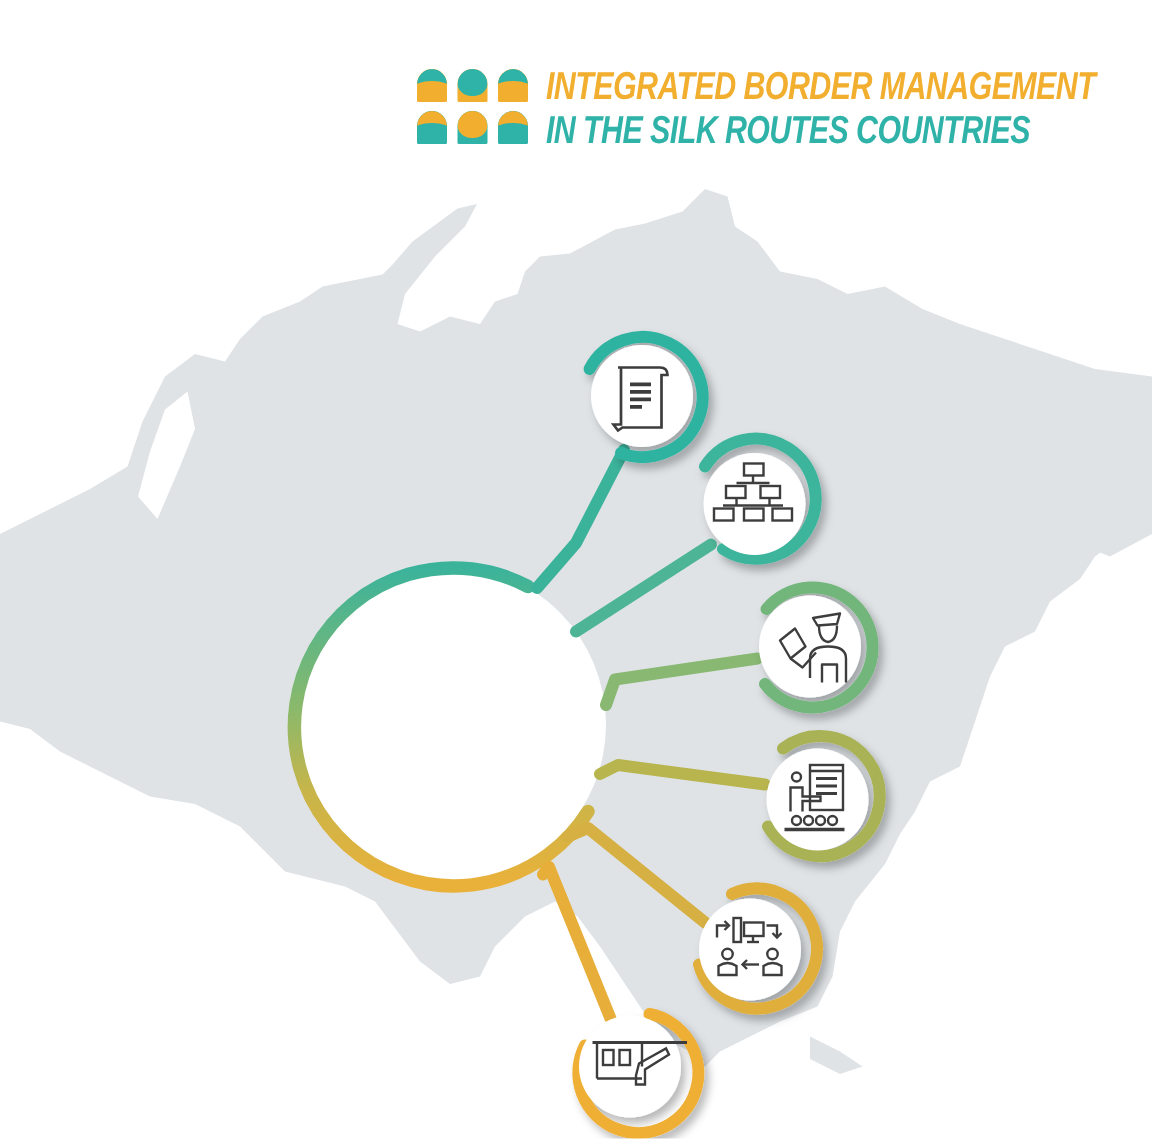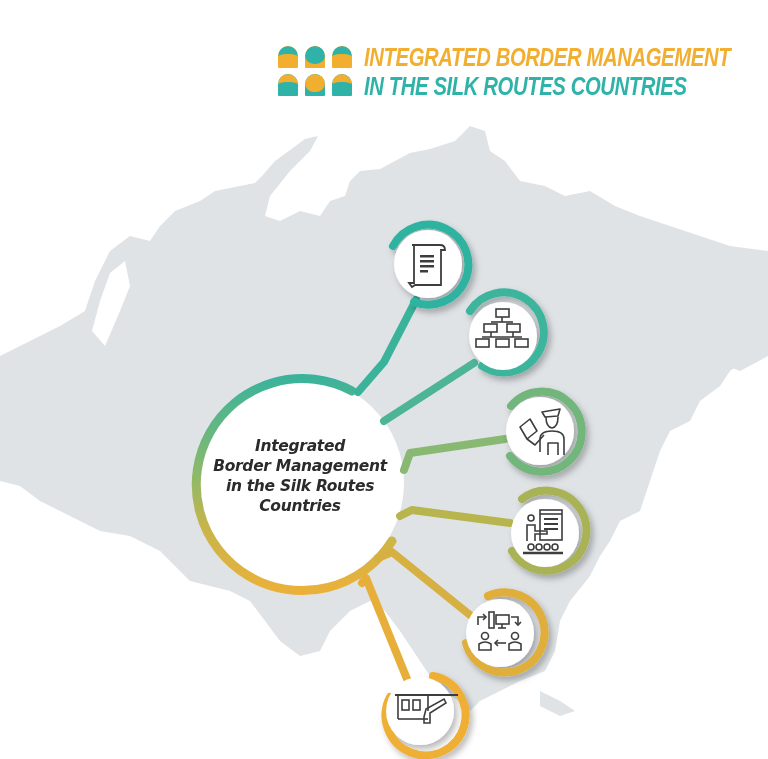--- a/index.html
+++ b/index.html
@@ -186,20 +186,14 @@
       <line x1="395" y1="684" x2="458" y2="684" stroke-width="2"></line>
       <line x1="398" y1="684" x2="398" y2="708"></line>
       <line x1="398" y1="708" x2="428" y2="708"></line>
       <line x1="428" y1="684" x2="428" y2="700"></line>
       <rect x="402" y="689" width="7" height="10"></rect>
       <rect x="413" y="689" width="7" height="10"></rect>
       <path d="M424,706 L426,698 L444,688 L446,692 L430,702 L430,712 L424,712 Z"></path>
     </g>
   </svg>
 
-  <div class="center-text">
-    <div>Integrated</div>
-    <div>Border Management</div>
-    <div>in the Silk Routes</div>
-    <div>Countries</div>
-  </div>
 
 </div>
 
 </body></html>

